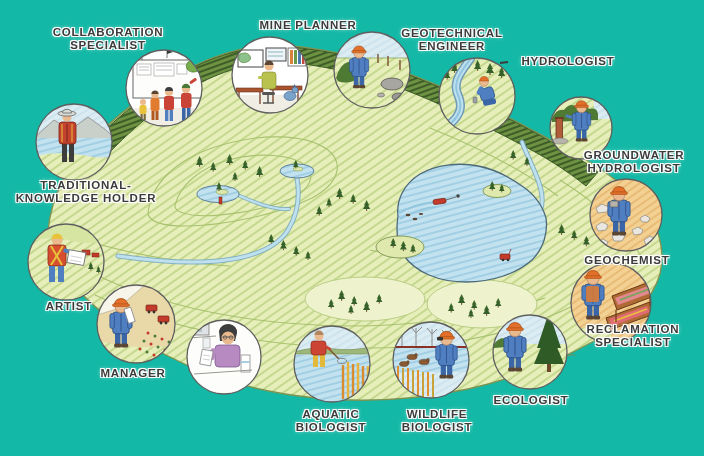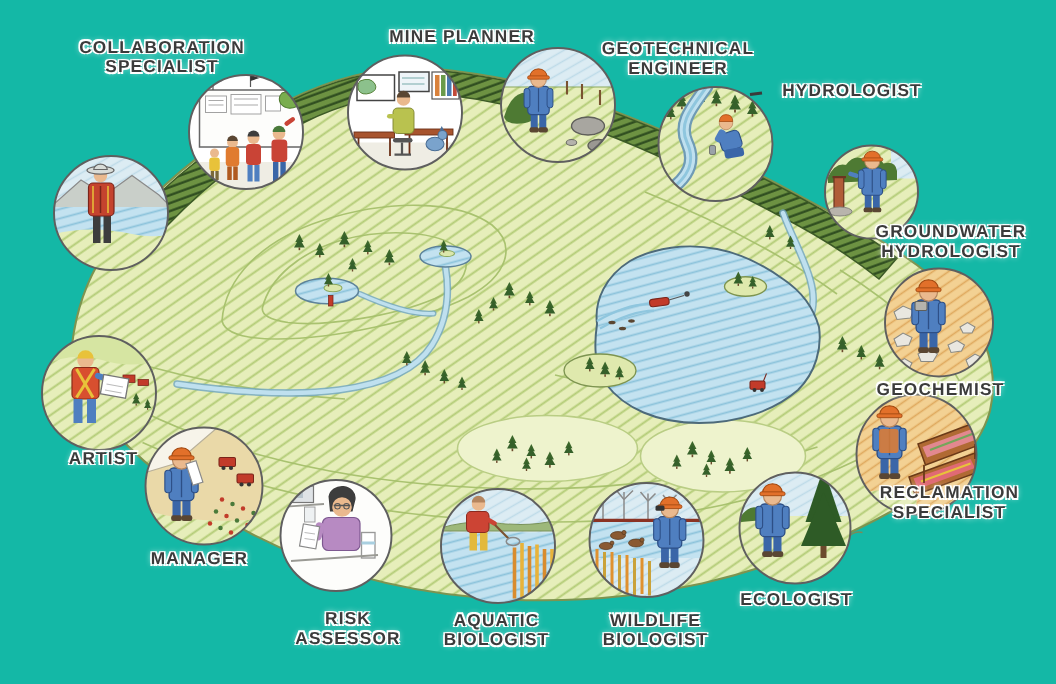--- a/index.html
+++ b/index.html
@@ -626,24 +626,24 @@
   <span>ECOLOGIST</span>
 </div>
 <div class="role-label" style="left:437px;top:408px;">
   <span>WILDLIFE</span>
   <span>BIOLOGIST</span>
 </div>
 <div class="role-label" style="left:331px;top:408px;text-align:center;">
   <span>AQUATIC</span>
   <span>BIOLOGIST</span>
 </div>
-<div class="role-label" style="left:232px;top:407px;">
-  <span>RISK</span>
-  <span>ASSESSOR</span>
-</div>
 <div class="role-label" style="left:133px;top:367px;">
   <span>MANAGER</span>
 </div>
 <div class="role-label" style="left:69px;top:300px;">
   <span>ARTIST</span>
 </div>
+<div class="role-label" style="left:86px;top:179px;">
+  <span>TRADITIONAL-</span>
+  <span>KNOWLEDGE HOLDER</span>
+</div>
 
 </div>
 
 </body></html>

